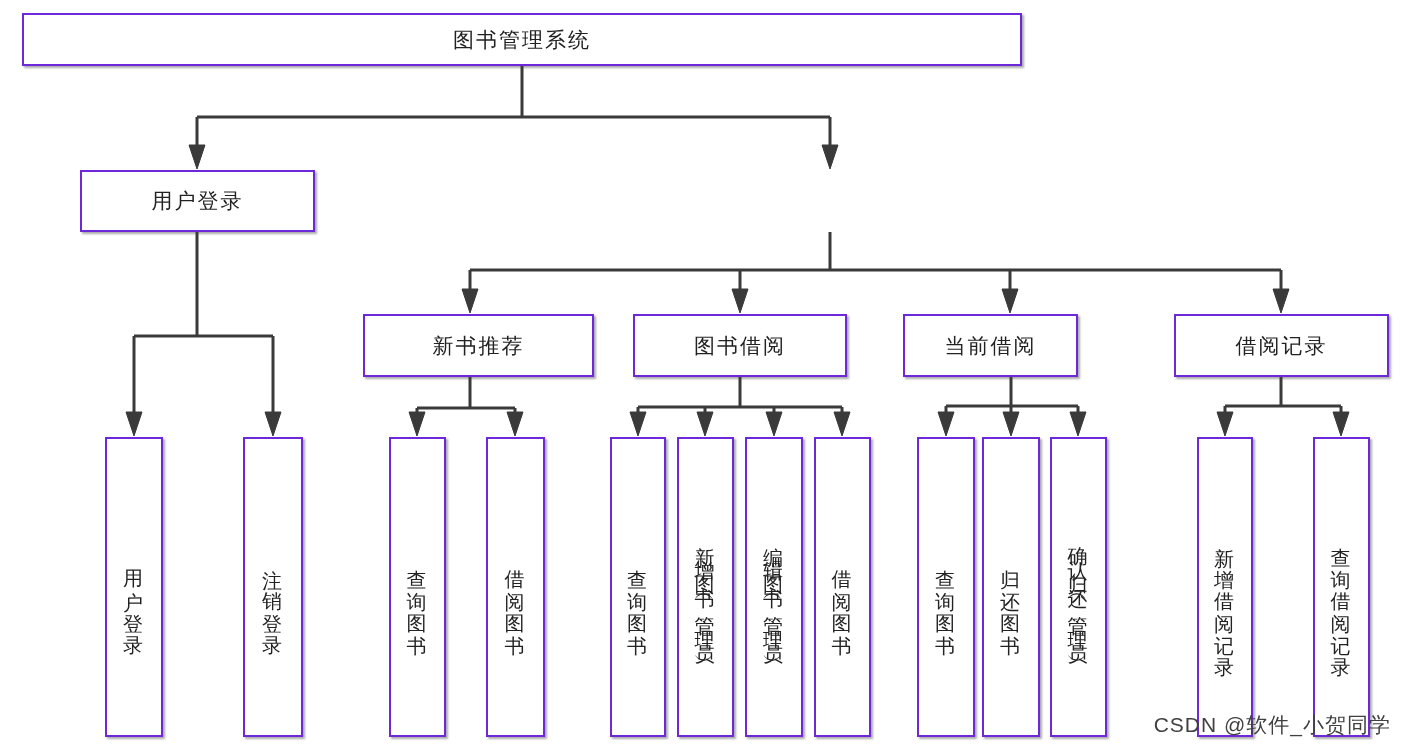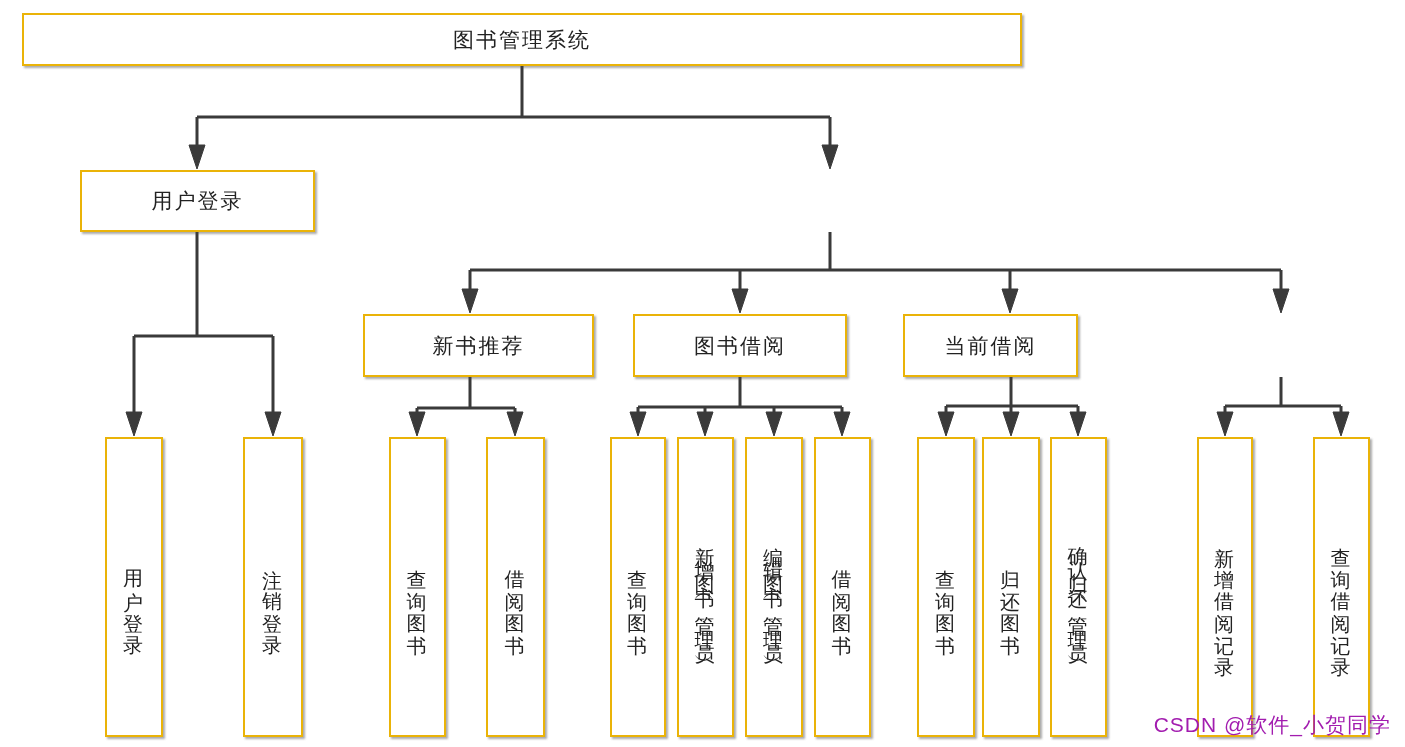--- a/index.html
+++ b/index.html
@@ -5,32 +5,32 @@
   html,body{margin:0;padding:0;background:#ffffff;}
   .canvas{
     position:relative;width:1405px;height:747px;background:#ffffff;
     font-family:"Liberation Sans", sans-serif;overflow:hidden;
   }
   .wires{position:absolute;left:0;top:0;}
   .wires path{fill:none;stroke:#3a3a3a;stroke-width:3;}
   .wires polygon{fill:#3a3a3a;stroke:#3a3a3a;stroke-width:1;}
   .node{
     position:absolute;box-sizing:border-box;background:#ffffff;
-    border:2px solid #eab308;display:flex;align-items:center;justify-content:center;
+    border:2px solid #6d28d9;display:flex;align-items:center;justify-content:center;
     box-shadow:1.5px 1.5px 2px rgba(70,70,70,.45);
   }
   .node .lbl{font-size:21px;letter-spacing:2px;color:#222222;white-space:nowrap;}
   .leaf .vlbl{
     writing-mode:vertical-rl;text-orientation:mixed;
     font-size:20px;letter-spacing:22px;margin-bottom:-22px;color:#222222;
   }
   .leaf.tight .vlbl{letter-spacing:14px;margin-bottom:-14px;}
   .watermark{
     position:absolute;right:14px;top:711px;font-size:21px;
-    color:#a21caf;letter-spacing:1px;white-space:nowrap;
+    color:#404040;letter-spacing:1px;white-space:nowrap;
   }
 </style>
 </head>
 <body>
 
 <div class="canvas">
 
   <svg class="wires" width="1405" height="747" viewBox="0 0 1405 747">
 
     <path d="M522 66 V117 M197 117 H830 M197 117 V150 M830 117 V150"></path>
@@ -80,20 +80,23 @@
 
   <div class="node" style="left:363px;top:314px;width:231px;height:63px">
     <span class="lbl">新书推荐</span>
   </div>
   <div class="node" style="left:633px;top:314px;width:214px;height:63px">
     <span class="lbl">图书借阅</span>
   </div>
   <div class="node" style="left:903px;top:314px;width:175px;height:63px">
     <span class="lbl">当前借阅</span>
   </div>
+  <div class="node" style="left:1174px;top:314px;width:215px;height:63px">
+    <span class="lbl">借阅记录</span>
+  </div>
 
   <div class="node leaf" style="left:105px;top:437px;width:58px;height:300px">
     <span class="vlbl">用户登录</span>
   </div>
   <div class="node leaf" style="left:243px;top:437px;width:60px;height:300px">
     <span class="vlbl">注销登录</span>
   </div>
 
   <div class="node leaf" style="left:389px;top:437px;width:57px;height:300px">
     <span class="vlbl">查询图书</span>

